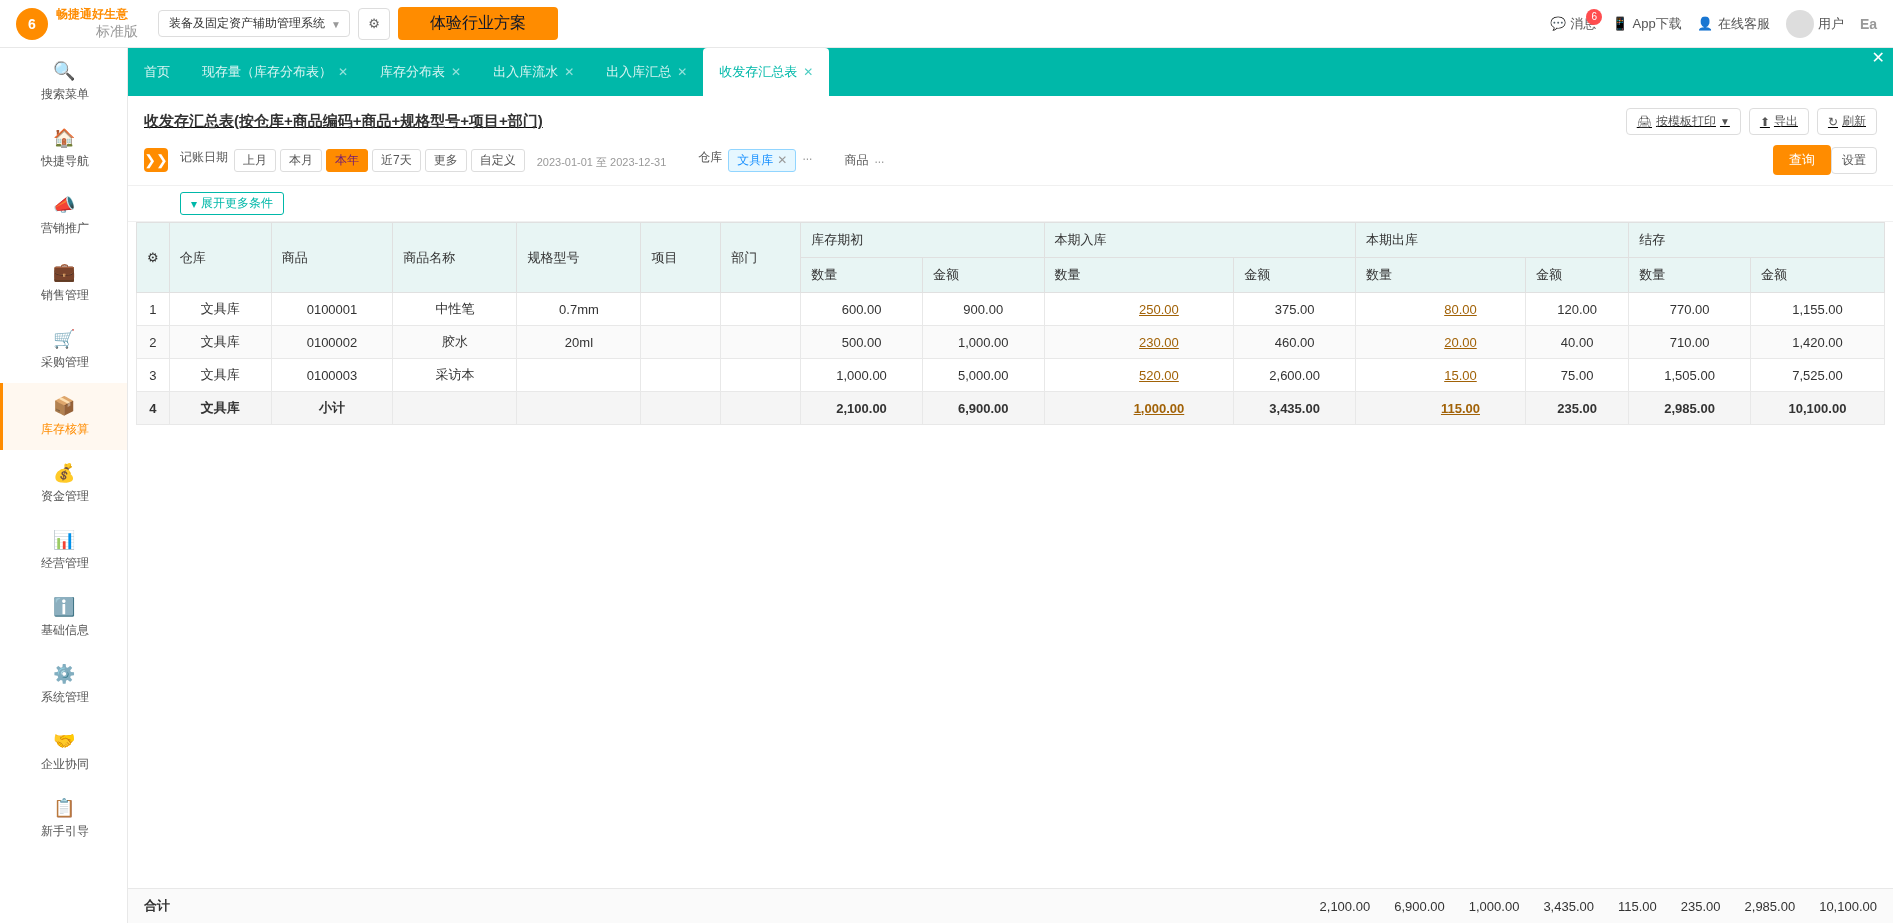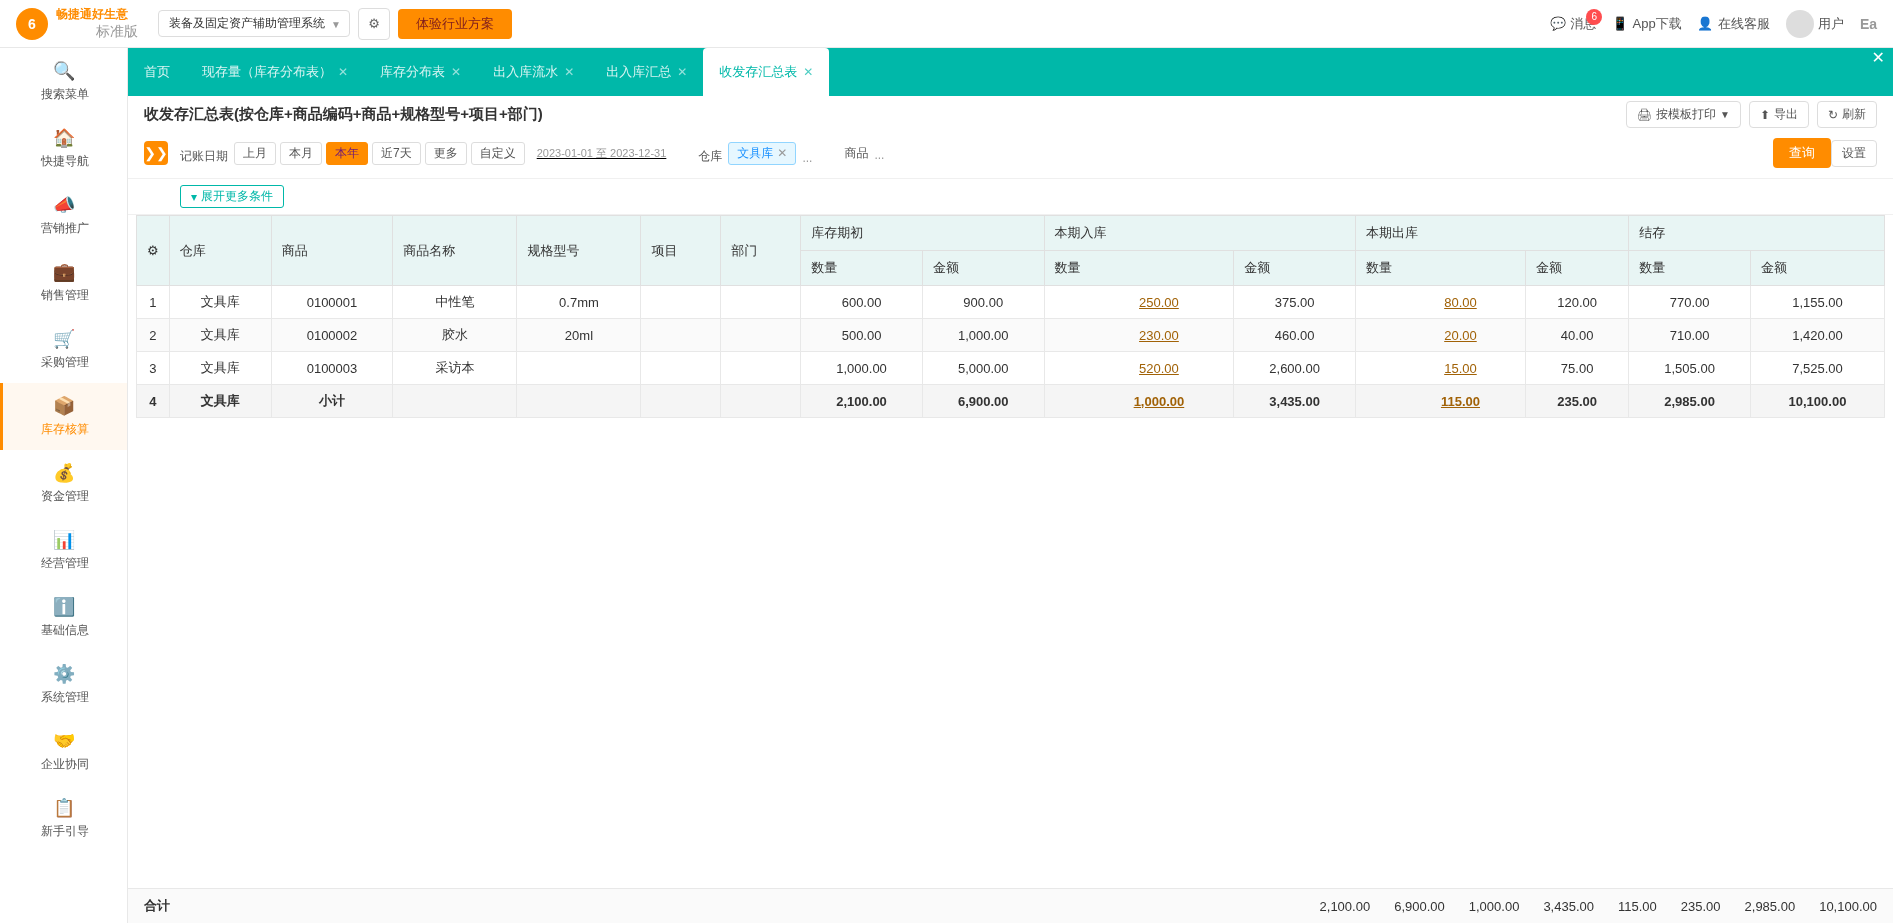--- a/index.html
+++ b/index.html
@@ -70,26 +70,26 @@
       border: 1px solid #ddd;
       border-radius: 4px;
       display: flex;
       align-items: center;
       justify-content: center;
       cursor: pointer;
       color: #666;
     }
     .experience-btn {
       background: #ff8c00;
-      color: #7f1d1d;
+      color: #0f172a;
       border: none;
-      padding: 6px 18px;
+      padding: 6px 32px;
       border-radius: 4px;
       cursor: pointer;
-      font-size: 13px;
+      font-size: 16px;
     }
     .header-right {
       display: flex;
       align-items: center;
       gap: 16px;
       margin-left: auto;
     }
     .header-right-item {
       display: flex;
       align-items: center;
@@ -213,24 +213,25 @@
 
     .page-inner {
       background: #fff;
       margin: 0;
       flex: 1;
       display: flex;
       flex-direction: column;
     }
 
     .page-header {
-      padding: 5px 16px 0 16px;
+      padding: 12px 16px 0 16px;
       display: flex;
       align-items: center;
       justify-content: space-between;
+      text-decoration: underline;
     }
     .page-title {
       font-size: 15px;
       font-weight: bold;
       color: #333;
     }
     .page-header-actions {
       display: flex;
       align-items: center;
       gap: 8px;
@@ -274,21 +275,21 @@
       border-radius: 4px;
       display: flex;
       align-items: center;
       justify-content: center;
       cursor: pointer;
       font-size: 14px;
       flex-shrink: 0;
     }
     .filter-group {
       display: flex;
-      align-items: flex-end;
+      align-items: flex-start;
       gap: 6px;
     }
     .filter-label {
       color: #555;
       font-size: 12px;
       white-space: nowrap;
     }
     .date-btns {
       display: flex;
       gap: 4px;
@@ -569,21 +570,21 @@
             <span class="filter-label">记账日期</span>
             <div class="date-btns">
               <button class="date-btn">上月</button>
               <button class="date-btn">本月</button>
               <button class="date-btn active">本年</button>
               <button class="date-btn">近7天</button>
               <button class="date-btn">更多</button>
               <button class="date-btn">自定义</button>
             </div>
           </div>
-          <div style="display:flex;flex-direction:row;text-decoration:underline;">
+          <div style="display:flex;flex-direction:column;">
             <div style="height:4px;"></div>
             <span class="date-range">2023-01-01 至 2023-12-31</span>
           </div>
           <div class="filter-group" style="margin-left:20px;">
             <span class="filter-label">仓库</span>
             <div class="warehouse-tag">
               <span>文具库</span>
               <span class="remove">✕</span>
             </div>
             <span class="filter-more">...</span>

